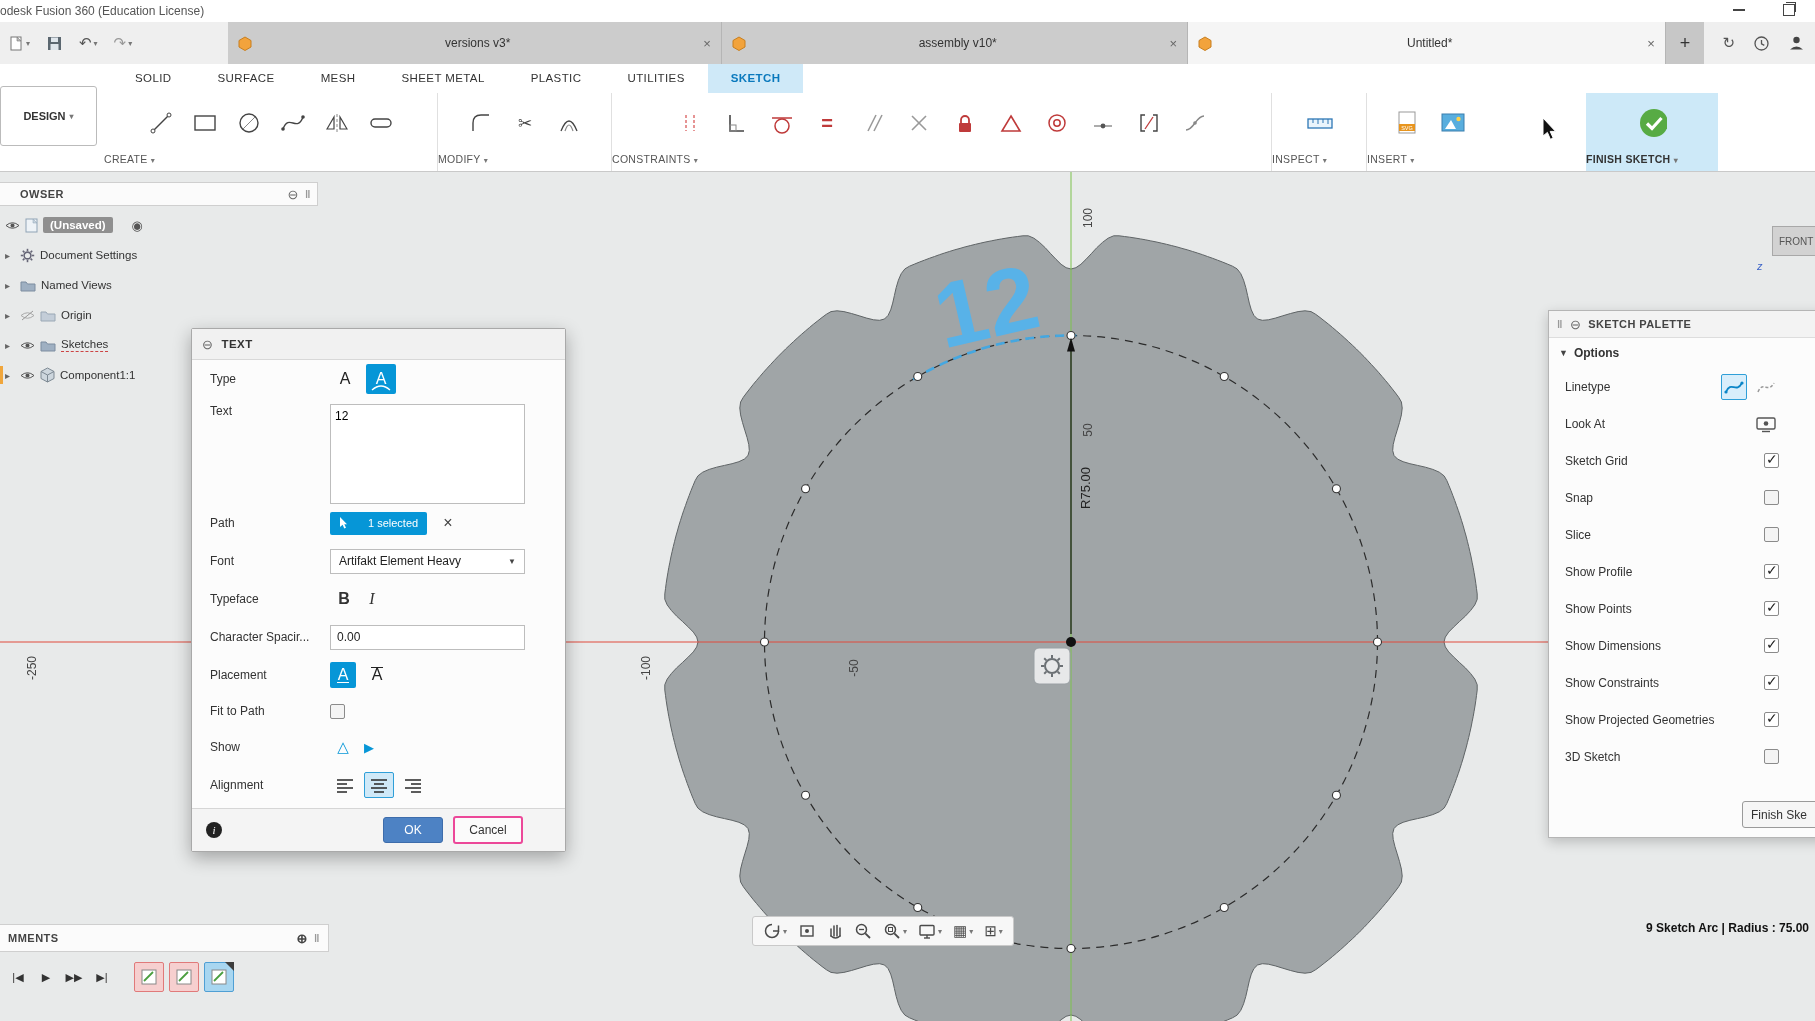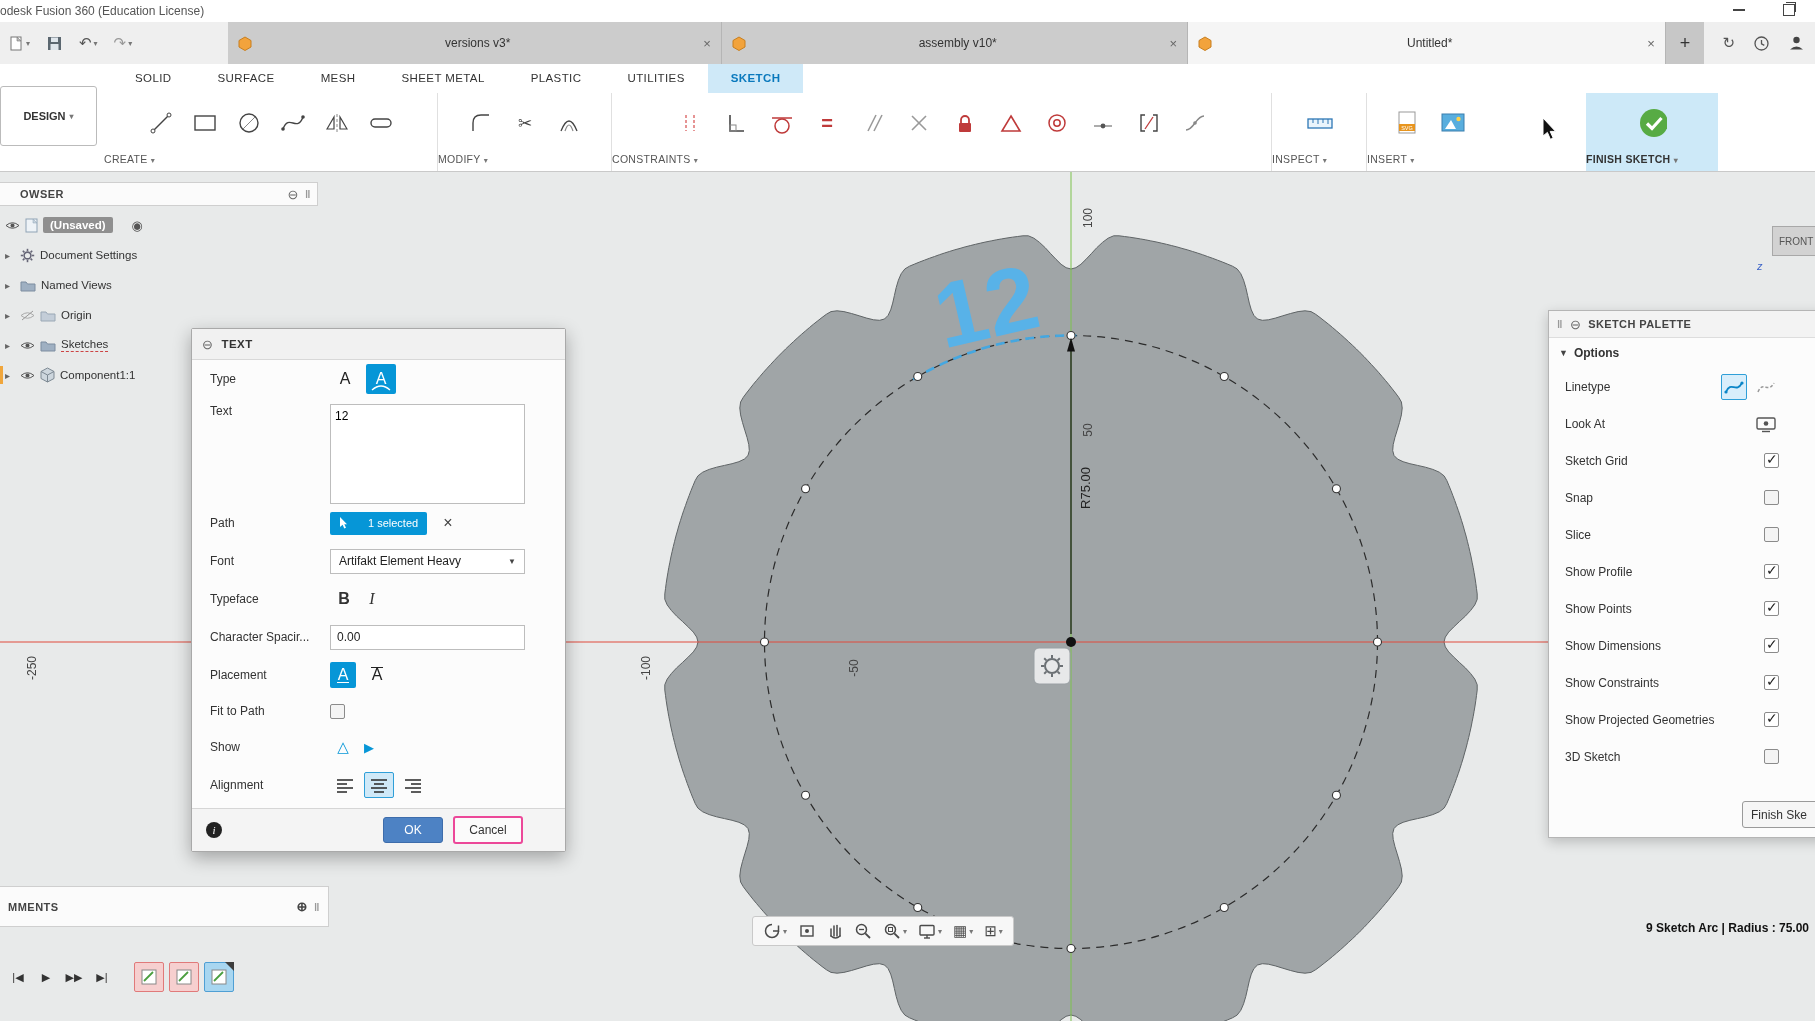--- a/index.html
+++ b/index.html
@@ -114,21 +114,21 @@
   .micbtn{width:24px;height:24px;display:flex;align-items:center;justify-content:center;border:1px solid transparent;border-radius:2px}
   .micbtn.sel{background:#d8eefb;border-color:#2f9fd8}
   .finishske{position:absolute;left:193px;top:490px;width:100px;height:27px;background:#f6f6f6;border:1px solid #9a9a9a;border-radius:3px;
              font-size:12px;color:#333;display:flex;align-items:center;padding-left:8px;box-sizing:border-box}
 
   
   .navbar{position:absolute;left:752px;top:916px;height:30px;background:#f7f7f7;border:1px solid #c9c9c9;border-radius:3px;
           display:flex;align-items:center;gap:11px;padding:0 10px;z-index:6;box-sizing:border-box;color:#4a4a4a}
   .nicon{display:flex;align-items:center;gap:2px;font-size:15px}
   .statusright{position:absolute;right:6px;top:921px;font-size:12px;font-weight:bold;color:#111;z-index:6}
-  .commentsbar{position:absolute;left:0;top:886px;width:329px;height:41px;background:#fbfbfb;border:1px solid #cfcfcf;border-left:none;
+  .commentsbar{position:absolute;left:0;top:924px;width:329px;height:28px;background:#fbfbfb;border:1px solid #cfcfcf;border-left:none;
                display:flex;align-items:center;padding:0 8px;box-sizing:border-box;z-index:6;
                font-size:11px;font-weight:bold;color:#444;letter-spacing:.5px}
   .commentsbar .sp{flex:1}
   .timeline{position:absolute;left:6px;top:962px;display:flex;align-items:center;gap:4px;z-index:6}
   .tctl{width:24px;height:24px;display:flex;align-items:center;justify-content:center;font-size:11px;color:#333}
   .titem{width:30px;height:30px;border-radius:2px;display:flex;align-items:center;justify-content:center;position:relative;box-sizing:border-box}
   .titem.pink{background:#f6cfcf;border:1px solid #e07a7a}
   .titem.blue{background:#a8d6f0;border:1px solid #4f9fd4}
   .corner{position:absolute;right:-1px;top:-1px;width:0;height:0;border-top:9px solid #3d3d3d;border-left:9px solid transparent}
   .titems{margin-left:16px;display:flex;gap:5px}

